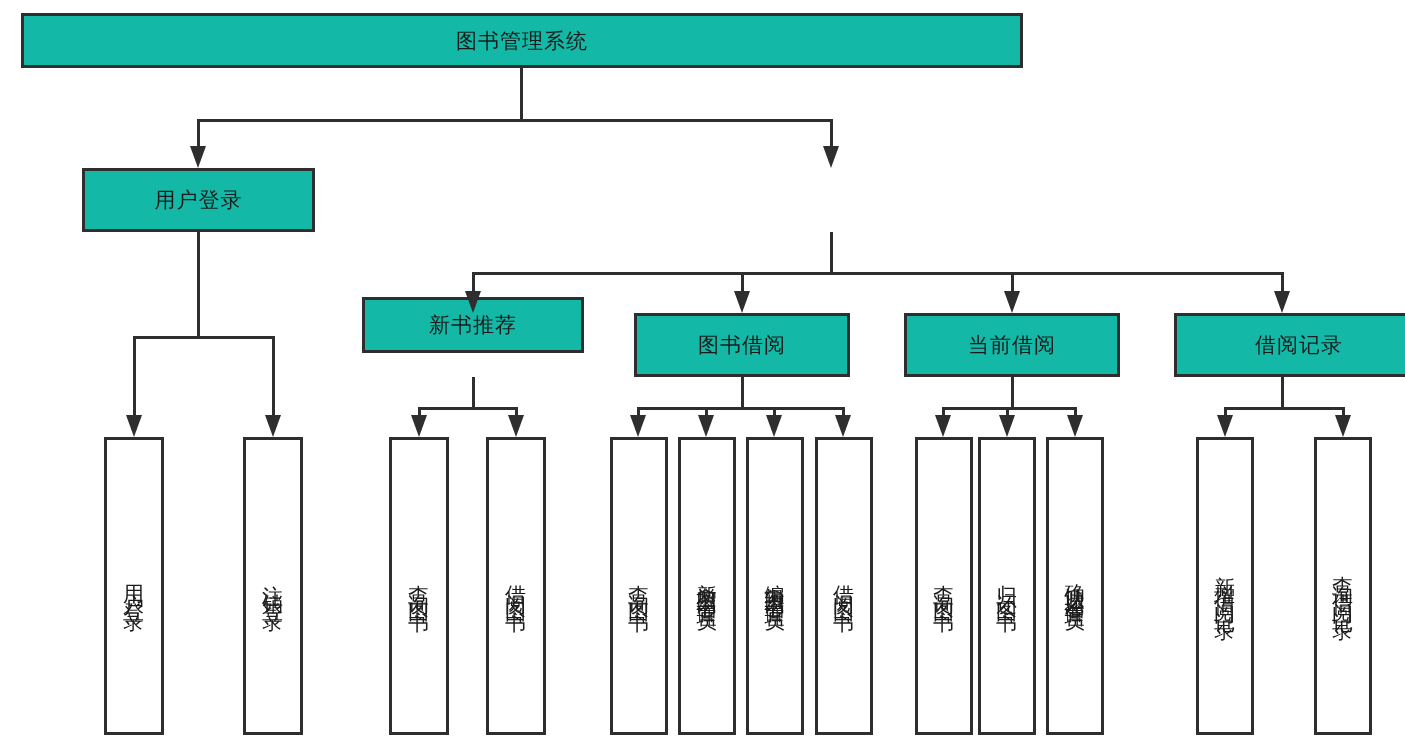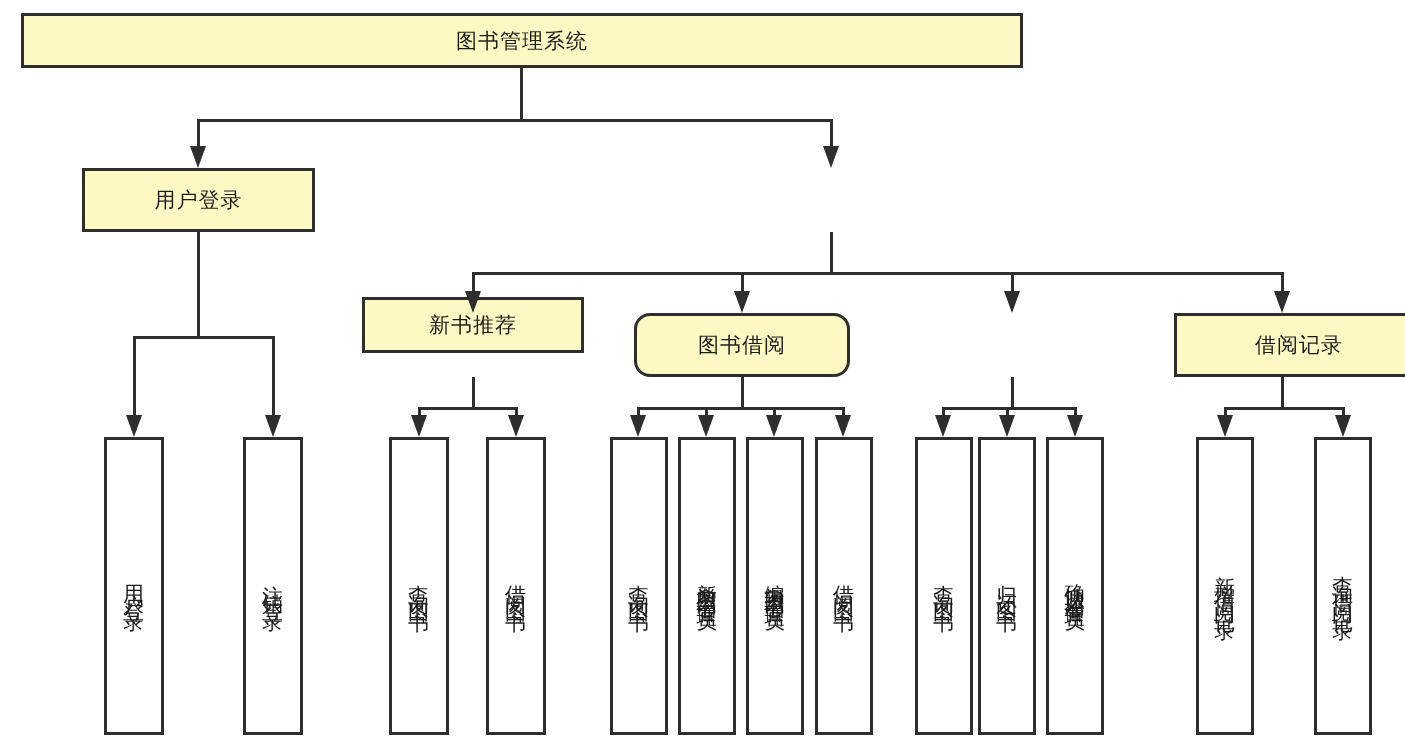--- a/index.html
+++ b/index.html
@@ -8,21 +8,21 @@
     width:1405px;height:747px;
     background:#ffffff;
     font-family:"Liberation Sans","DejaVu Sans",sans-serif;
     overflow:hidden;
   }
   
   .node{
     position:absolute;
     box-sizing:border-box;
     border:3px solid #2e2e2e;
-    background:#fef9c3;
+    background:#14b8a6;
     display:flex;align-items:center;justify-content:center;
     font-size:21px;color:#1b1b1b;
     letter-spacing:1px;
     white-space:nowrap;
   }
   .leaf{
     position:absolute;
     box-sizing:border-box;
     border:3px solid #2e2e2e;
     background:#ffffff;
@@ -61,22 +61,23 @@
 
 <div class="canvas">
 
   <div class="node" style="left:21px;top:13px;width:1002px;height:55px;">图书管理系统</div>
 
   <div class="node" style="left:82px;top:168px;width:233px;height:64px;">用户登录</div>
 
 
   <div class="node" style="left:362px;top:297px;width:222px;height:56px;">新书推荐</div>
 
-  <div class="node" style="left:634px;top:313px;width:216px;height:64px;border-radius:16px;">图书借阅</div>
+  <div class="node" style="left:634px;top:313px;width:216px;height:64px;">图书借阅</div>
 
+  <div class="node" style="left:904px;top:313px;width:216px;height:64px;">当前借阅</div>
 
   <div class="node" style="left:1174px;top:313px;width:250px;height:64px;">借阅记录</div>
 
   <div class="leaf" style="left:104px;width:60px;">
     <span>用户登录</span>
     </div>
   <div class="leaf" style="left:243px;width:60px;">
     <span>注销登录</span>
     </div>
 

